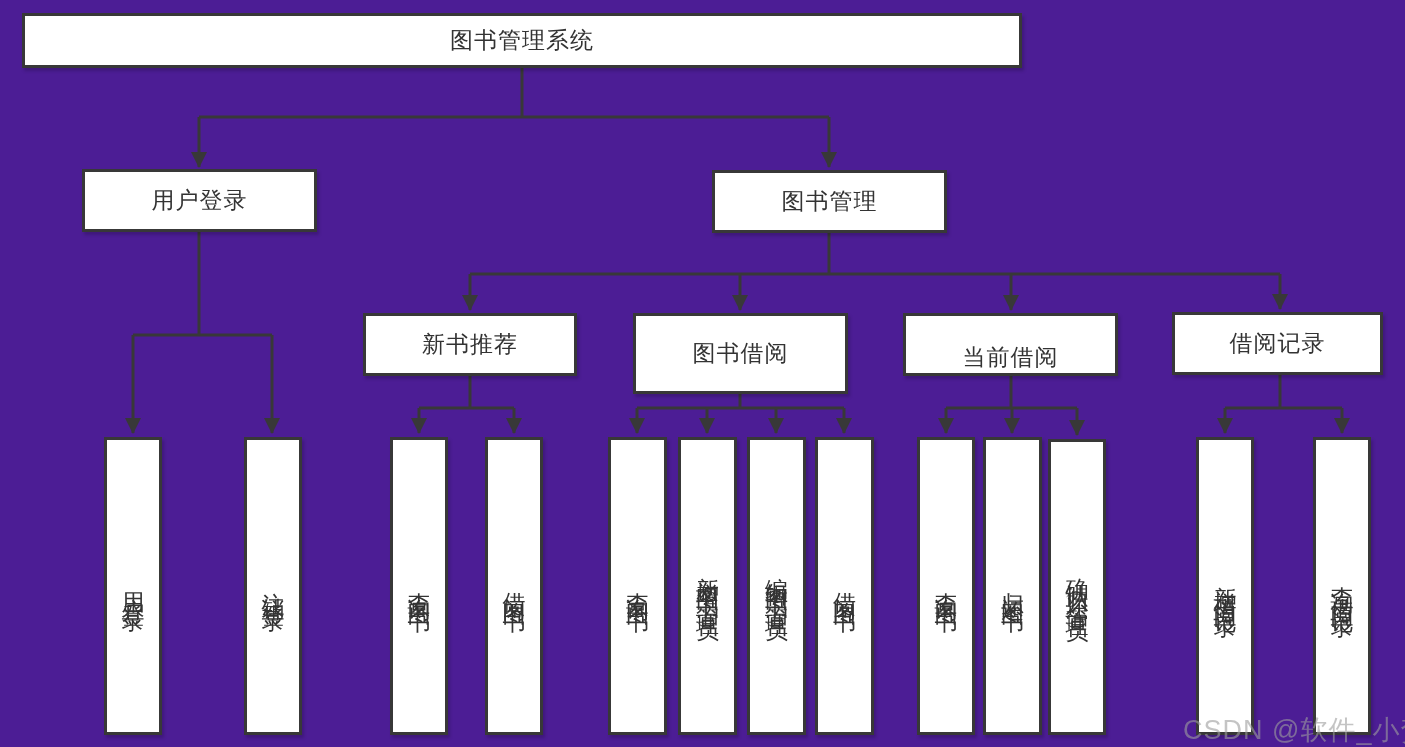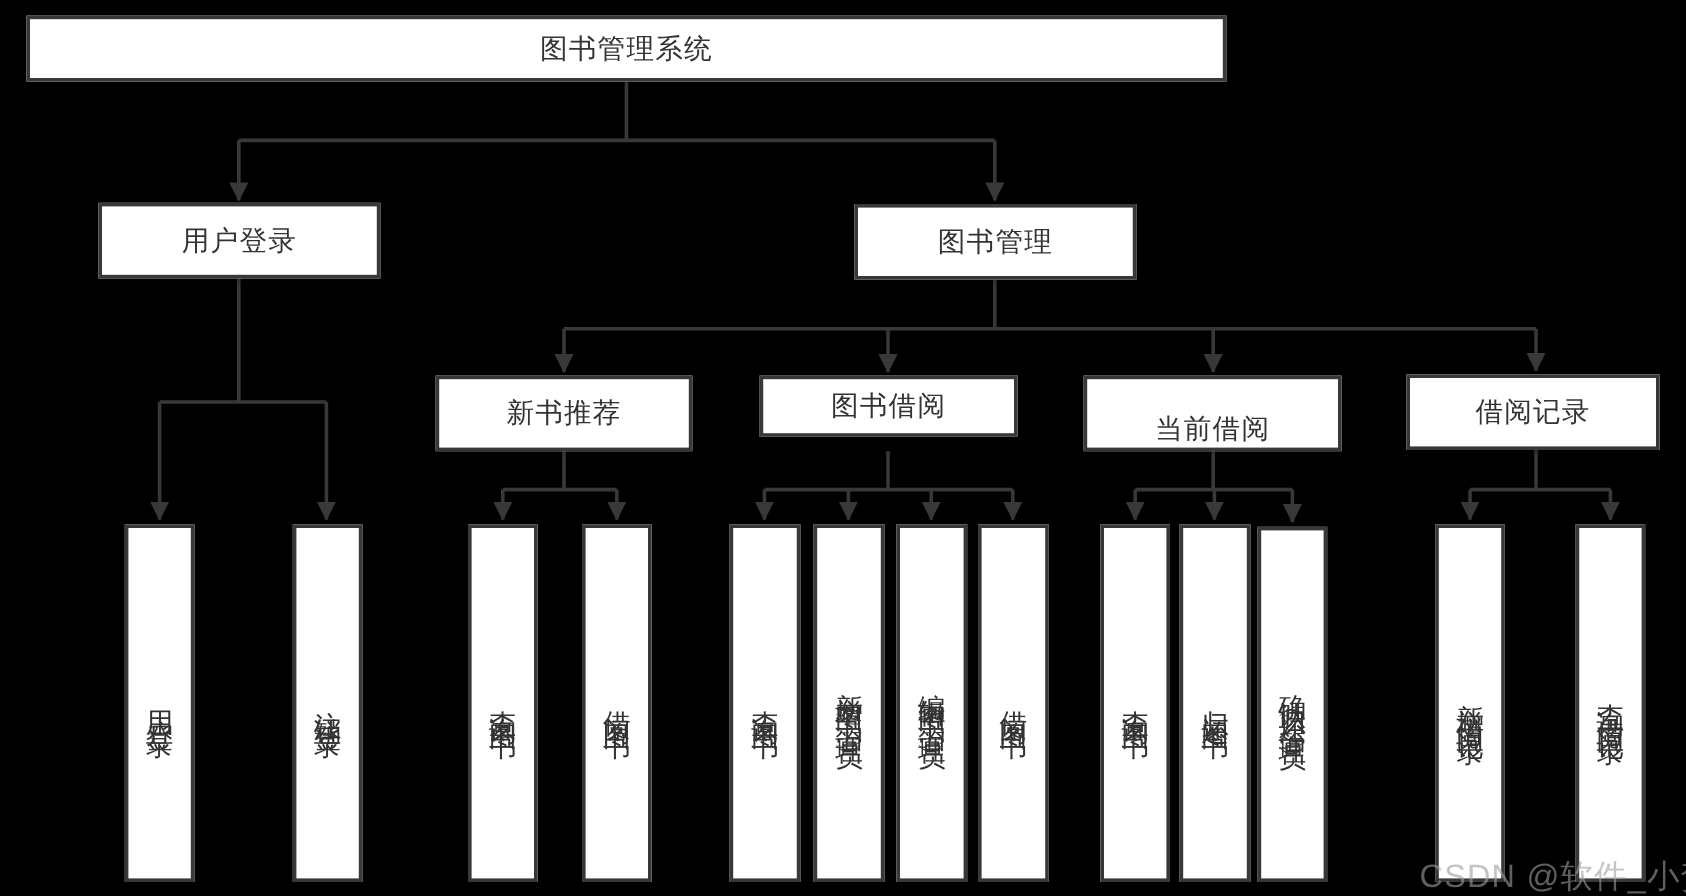--- a/index.html
+++ b/index.html
@@ -5,21 +5,21 @@
   html, body {
     margin: 0;
     padding: 0;
     background: #ffffff;
     font-family: "Liberation Sans", "DejaVu Sans", sans-serif;
   }
   .canvas {
     position: relative;
     width: 1405px;
     height: 747px;
-    background: #000000;
+    background: #4c1d95;
     overflow: hidden;
   }
   .connectors {
     position: absolute;
     left: 0;
     top: 0;
     z-index: 1;
   }
   .box {
     position: absolute;
@@ -45,21 +45,21 @@
     font-size: 23px;
     letter-spacing: 6px;
     color: #333333;
     line-height: 1;
   }
   
   .b-root   { left: 22px;   top: 13px;  width: 1000px; height: 55px; }
   .b-l2-0   { left: 82px;   top: 169px; width: 235px;  height: 63px; }
   .b-l2-1   { left: 712px;  top: 170px; width: 235px;  height: 63px; }
   .b-l3-0   { left: 363px;  top: 313px; width: 214px;  height: 63px; }
-  .b-l3-1   { left: 633px;  top: 313px; width: 215px;  height: 51px; }
+  .b-l3-1   { left: 633px;  top: 313px; width: 215px;  height: 81px; }
   .b-l3-2   { left: 903px;  top: 313px; width: 215px;  height: 63px; align-items: flex-end; }
   .b-l3-3   { left: 1172px; top: 312px; width: 211px;  height: 63px; }
   .leaf     { top: 437px; width: 58px; height: 298px; }
   .b-lf-0   { left: 104px; }
   .b-lf-1   { left: 244px; }
   .b-lf-2   { left: 390px; }
   .b-lf-3   { left: 485px; }
   .b-lf-4   { left: 608px; width: 59px; }
   .b-lf-5   { left: 678px; width: 59px; }
   .b-lf-6   { left: 747px; width: 59px; }

